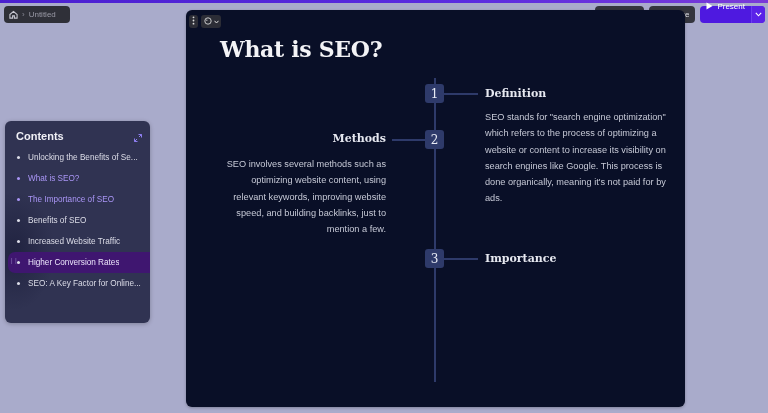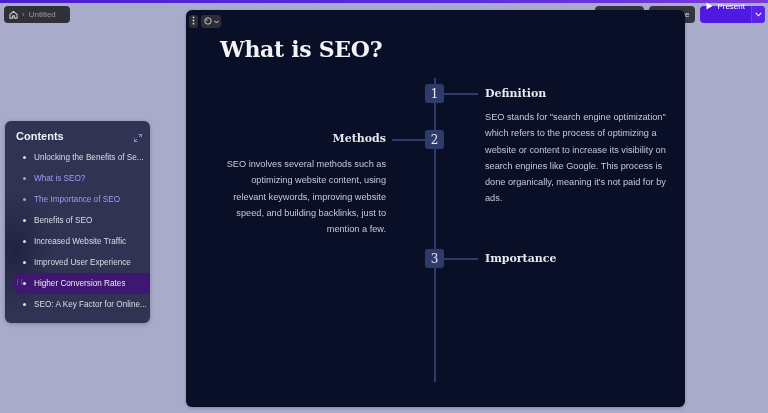--- a/index.html
+++ b/index.html
@@ -78,21 +78,21 @@
     overflow: hidden;
   }
   .toc::before {
     content: ""; position: absolute; left: -30px; top: 70px; width: 80px; height: 120px;
     background: radial-gradient(ellipse at center, rgba(20,22,50,0.55), rgba(20,22,50,0) 70%);
   }
   .toc-title {
     position: absolute; left: 11px; top: 9px; font-weight: bold; font-size: 11px; color: #f0f0f6;
   }
   .toc-expand { position: absolute; right: 8px; top: 7px; width: 8px; height: 8px; }
-  .toc-list { position: absolute; left: 6px; top: 26px; width: 170px; }
+  .toc-list { position: absolute; left: 0; top: 26px; width: 170px; }
   .toc-item {
     position: relative; height: 21px; display: flex; align-items: center;
     padding-left: 12px; font-size: 8.2px; color: #dcdde8;
   }
   .toc-item .bullet { width: 3px; height: 3px; border-radius: 50%; background: #dcdde8; margin-right: 8px; flex-shrink: 0; }
   .toc-item.active { color: #a995f5; }
   .toc-item.active .bullet { background: #a995f5; }
   .toc-item .more { position: absolute; right: 9px; top: 6px; color: #7d72c8; font-size: 8px; letter-spacing: -1px; }
   .toc-item.hover {
     background: #3f1670; margin: 0 3px; padding-left: 9px; border-radius: 7px; color: #ece6fb;
@@ -223,24 +223,20 @@
       <span class="more">—</span>
     </div>
     <div class="toc-item">
       <span class="bullet"></span>
       <span class="label">Benefits of SEO</span>
     </div>
     <div class="toc-item">
       <span class="bullet"></span>
       <span class="label">Increased Website Traffic</span>
     </div>
-    <div class="toc-item">
-      <span class="bullet"></span>
-      <span class="label">Improved User Experience</span>
-    </div>
     <div class="toc-item hover">
       <span class="grip">⠇⠇</span>
       <span class="bullet"></span>
       <span class="label">Higher Conversion Rates</span>
       <span class="more">—</span>
     </div>
     <div class="toc-item">
       <span class="bullet"></span>
       <span class="label">SEO: A Key Factor for Online...</span>
     </div>

